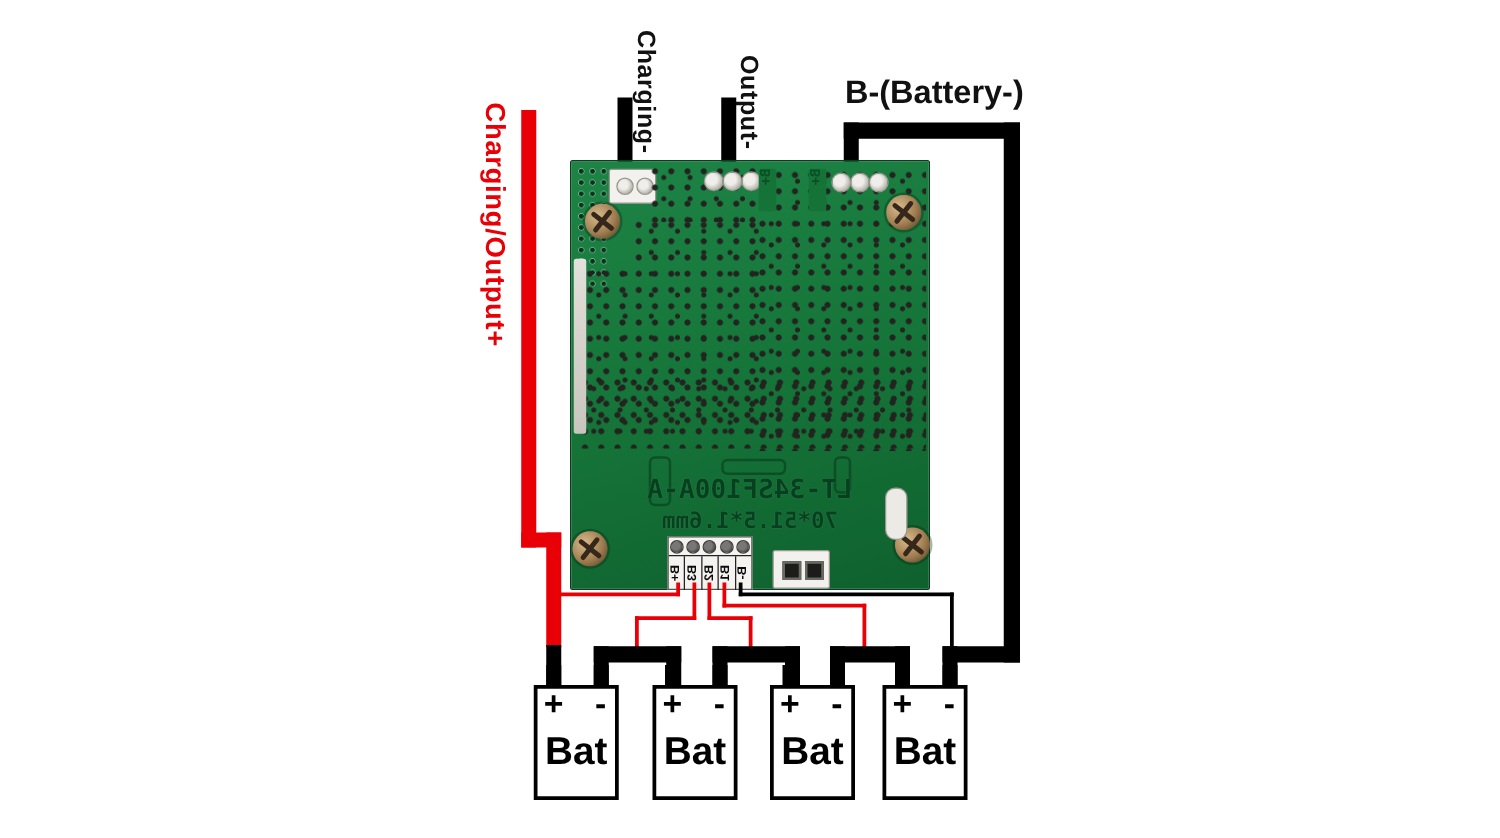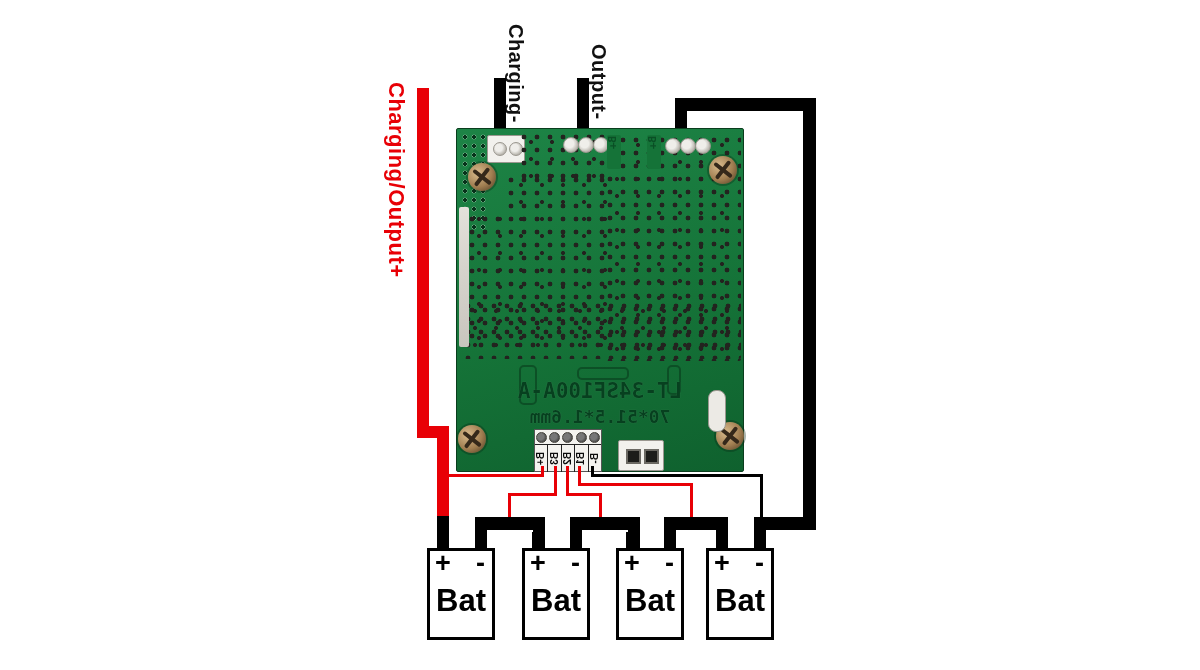--- a/index.html
+++ b/index.html
@@ -73,20 +73,21 @@
 <body>
 
 <div id="canvas">
 
   <div class="abs vtext lbl-top" style="left:504px;top:24px;">Charging-</div>
   <div class="abs wire-blk" style="left:494px;top:78px;width:12px;height:54px;"></div>
 
   <div class="abs vtext lbl-top" style="left:587px;top:44px;">Output-</div>
   <div class="abs wire-blk" style="left:577px;top:78px;width:12px;height:54px;"></div>
 
+  <div class="abs lbl-bneg" style="left:676px;top:58px;">B-(Battery-)</div>
 
   <div class="abs wire-blk" style="left:675px;top:98px;width:12px;height:36px;"></div>
   <div class="abs wire-blk" style="left:675px;top:98px;width:141px;height:13px;"></div>
   <div class="abs wire-blk" style="left:803px;top:98px;width:13px;height:432px;"></div>
   <div class="abs wire-blk" style="left:754px;top:517px;width:62px;height:13px;"></div>
   <div class="abs wire-blk" style="left:754px;top:517px;width:12px;height:33px;"></div>
 
   <div class="abs vtext lbl-red" style="left:383px;top:82px;">Charging/Output+</div>
   <div class="abs wire-red" style="left:417px;top:88px;width:12px;height:350px;"></div>
   <div class="abs wire-red" style="left:417px;top:426px;width:32px;height:12px;"></div>

